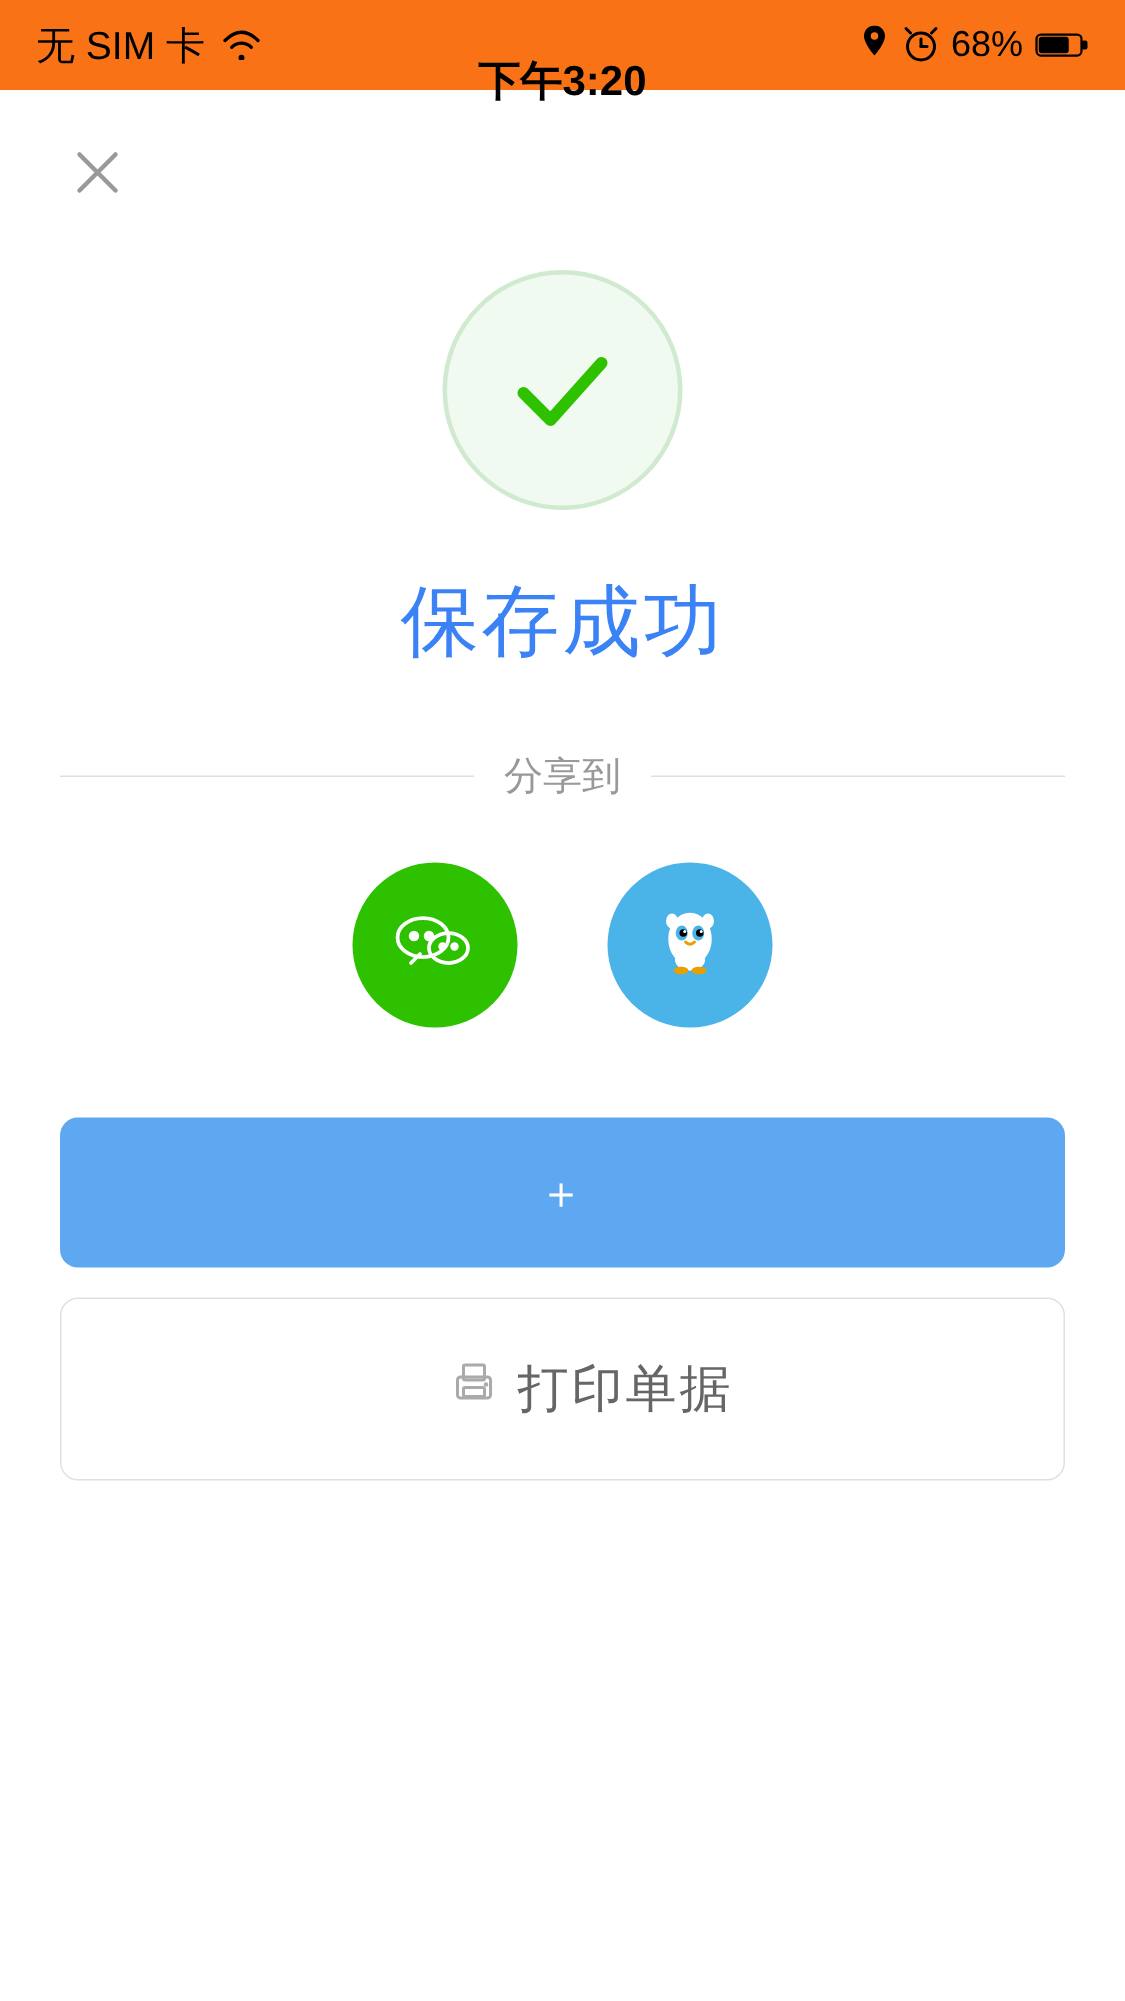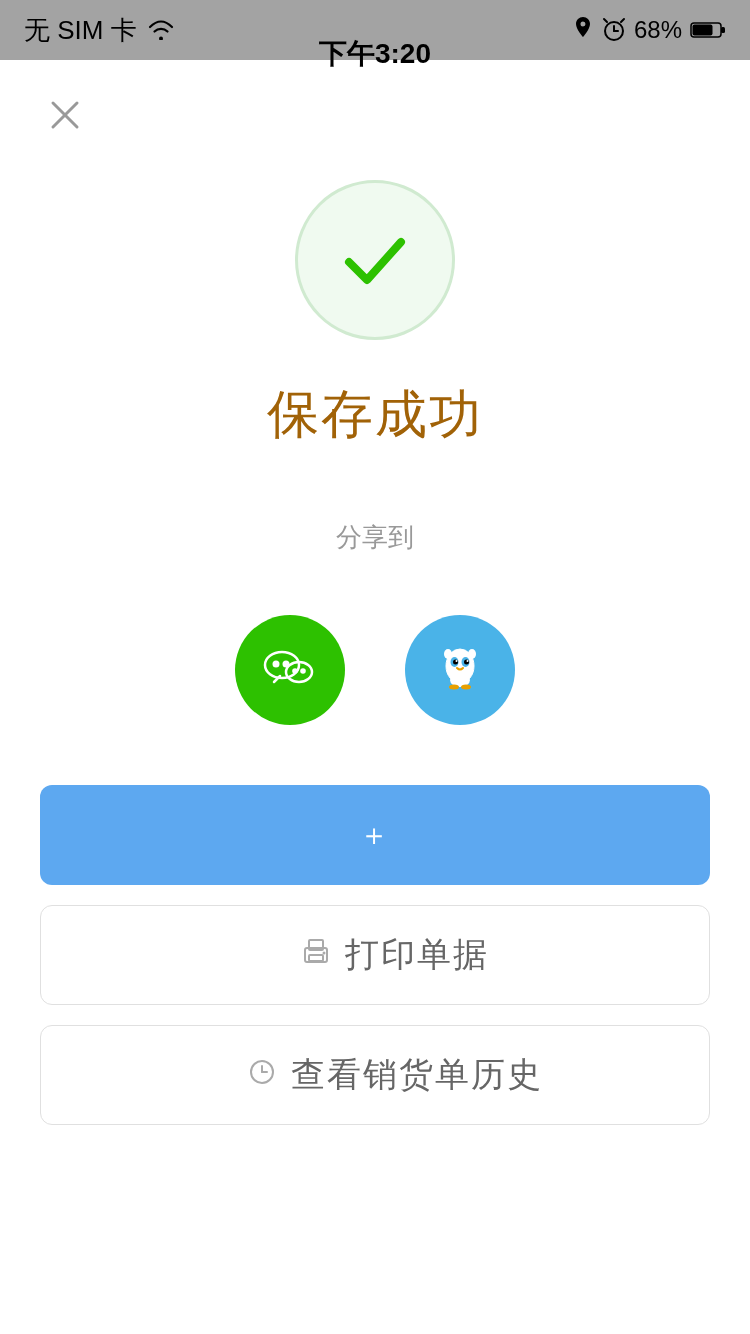--- a/index.html
+++ b/index.html
@@ -11,21 +11,21 @@
       background: #ffffff;
       font-family: -apple-system, "PingFang SC", "Helvetica Neue", Arial, sans-serif;
       display: flex;
       flex-direction: column;
     }
 
     
     .status-bar {
       width: 100%;
       height: 60px;
-      background: #a3a3a3;
+      background: #f97316;
       display: flex;
       align-items: center;
       justify-content: space-between;
       padding: 0 24px;
       flex-shrink: 0;
     }
     .status-left {
       display: flex;
       align-items: center;
       gap: 10px;
@@ -97,33 +97,32 @@
     }
     .success-circle svg {
       width: 80px;
       height: 80px;
     }
 
     
     .success-title {
       font-size: 52px;
       font-weight: 500;
-      color: #a16207;
+      color: #3b82f6;
       margin-bottom: 50px;
       letter-spacing: 2px;
     }
 
     
     .share-divider {
       width: 100%;
       display: flex;
       align-items: center;
       gap: 20px;
       margin-bottom: 40px;
-      flex-direction: column;
     }
     .share-divider .line {
       flex: 1;
       height: 1px;
       background: #e0e0e0;
     }
     .share-divider .label {
       font-size: 26px;
       color: #999999;
     }
@@ -175,21 +174,21 @@
       display: flex;
       align-items: center;
       justify-content: center;
       gap: 14px;
       cursor: pointer;
       letter-spacing: 2px;
     }
 
     .btn-secondary {
       width: 100%;
-      height: 100px;
+      height: 122px;
       background: #ffffff;
       border: 1px solid #e0e0e0;
       border-radius: 12px;
       font-size: 34px;
       color: #666666;
       display: flex;
       align-items: center;
       justify-content: center;
       gap: 14px;
       cursor: pointer;
@@ -305,25 +304,15 @@
       <span class="btn-icon">
         <svg width="30" height="30" viewBox="0 0 30 30" fill="none">
           <rect x="4" y="11" width="22" height="14" rx="2" stroke="#aaa" stroke-width="2" fill="none"></rect>
           <rect x="8" y="3" width="14" height="10" rx="1" stroke="#aaa" stroke-width="2" fill="none"></rect>
           <rect x="8" y="18" width="14" height="6" rx="1" stroke="#aaa" stroke-width="2" fill="none"></rect>
           <circle cx="23" cy="16" r="1.5" fill="#aaa"></circle>
         </svg>
       </span>
       <span>打印单据</span>
     </button>
-    <button class="btn-secondary">
-      <span class="btn-icon">
-        <svg width="30" height="30" viewBox="0 0 30 30" fill="none">
-          <circle cx="15" cy="15" r="11" stroke="#aaa" stroke-width="2" fill="none"></circle>
-          <line x1="15" y1="9" x2="15" y2="15" stroke="#aaa" stroke-width="2" stroke-linecap="round"></line>
-          <line x1="15" y1="15" x2="20" y2="15" stroke="#aaa" stroke-width="2" stroke-linecap="round"></line>
-        </svg>
-      </span>
-      <span>查看销货单历史</span>
-    </button>
   </div>
 
 </div>
 
 </body></html>

